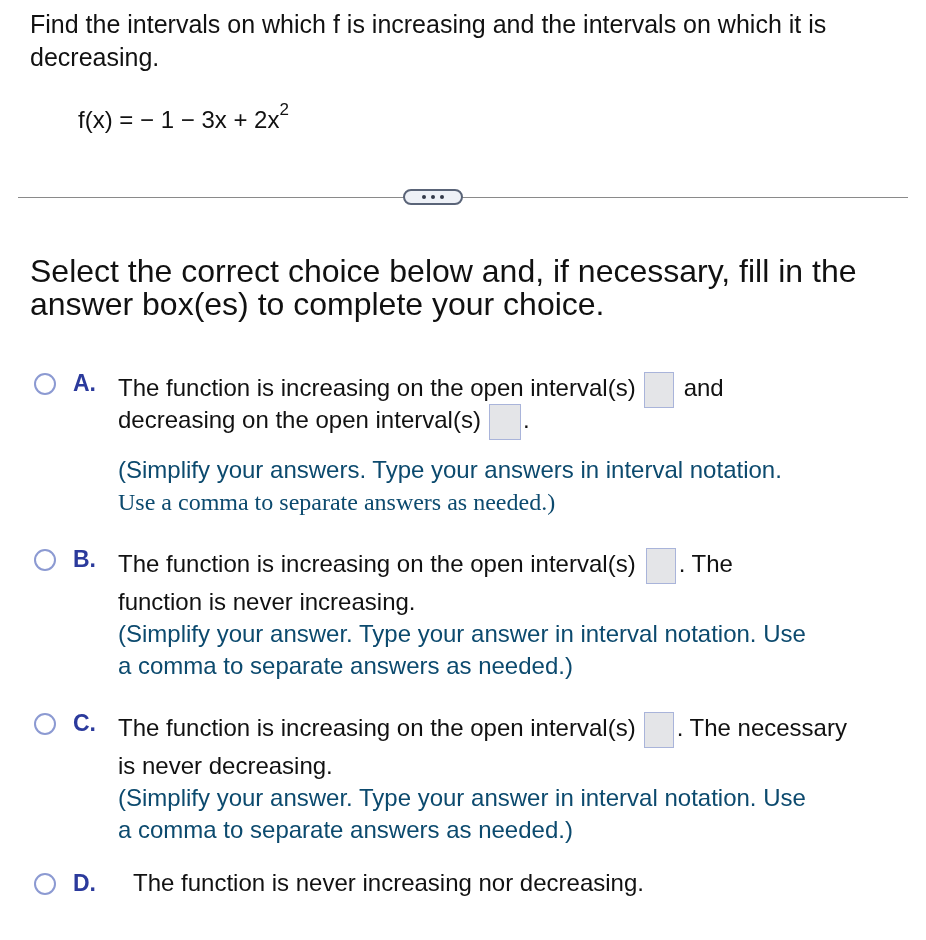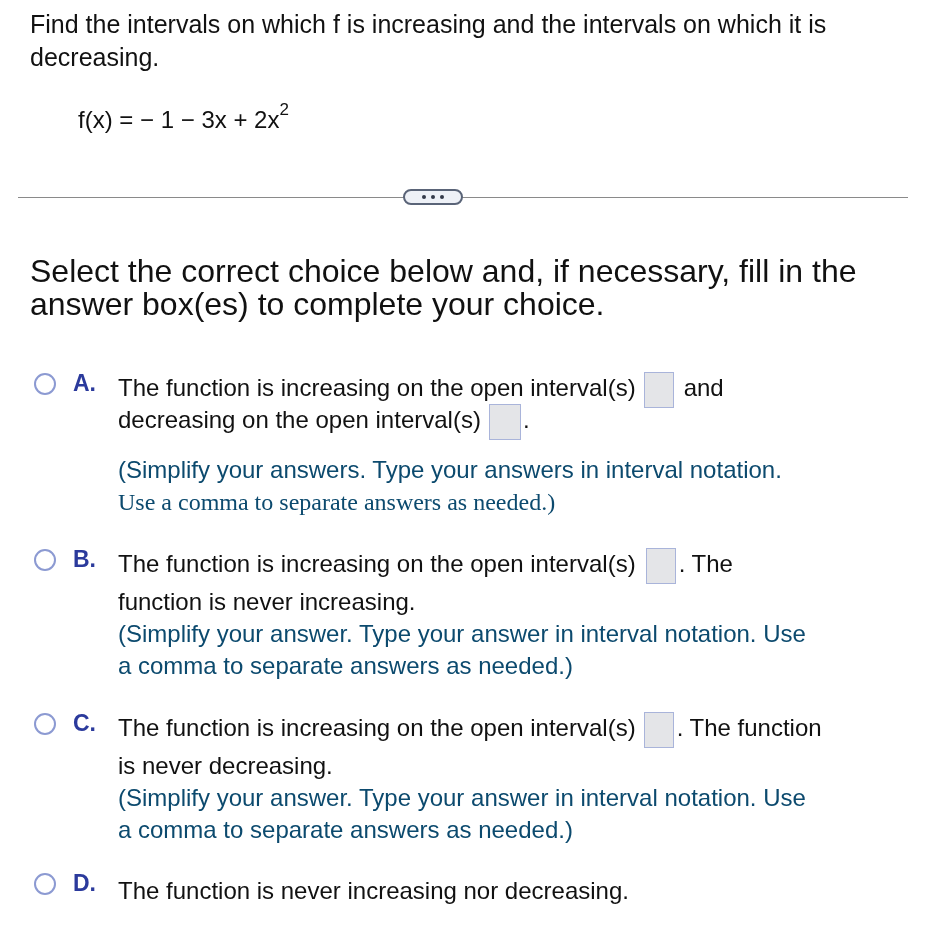--- a/index.html
+++ b/index.html
@@ -55,24 +55,24 @@
   </div>
   <div class="line" style="top:41px;text-align:center;">function is never increasing.</div>
   <div class="hint" style="top:72px;">(Simplify your answer. Type your answer in interval notation. Use</div>
   <div class="hint" style="top:104px;">a comma to separate answers as needed.)</div>
 </div>
 
 <div class="choice" style="top:710px;">
   <div class="radio" style="top:3px;"></div>
   <div class="letter" style="top:0px;">C.</div>
   <div class="line" style="top:2px;">
-    <span>The function is increasing on the open interval(s)</span><span class="box" style="margin-left:8px;margin-right:3px;"></span><span>. The function</span>
+    <span>The function is increasing on the open interval(s)</span><span class="box" style="margin-left:8px;margin-right:3px;"></span><span>. The necessary</span>
   </div>
   <div class="line" style="top:41px;">is never decreasing.</div>
   <div class="hint" style="top:72px;">(Simplify your answer. Type your answer in interval notation. Use</div>
   <div class="hint" style="top:104px;">a comma to separate answers as needed.)</div>
 </div>
 
 <div class="choice" style="top:868px;">
   <div class="radio" style="top:5px;"></div>
   <div class="letter" style="top:2px;">D.</div>
-  <div class="line" style="top:8px;">The function is never increasing nor decreasing.</div>
+  <div class="line" style="top:0;margin-left:15px;">The function is never increasing nor decreasing.</div>
 </div>
 
 </body></html>

